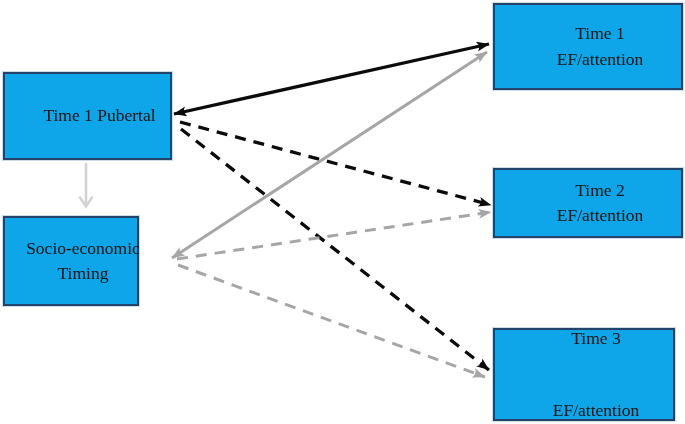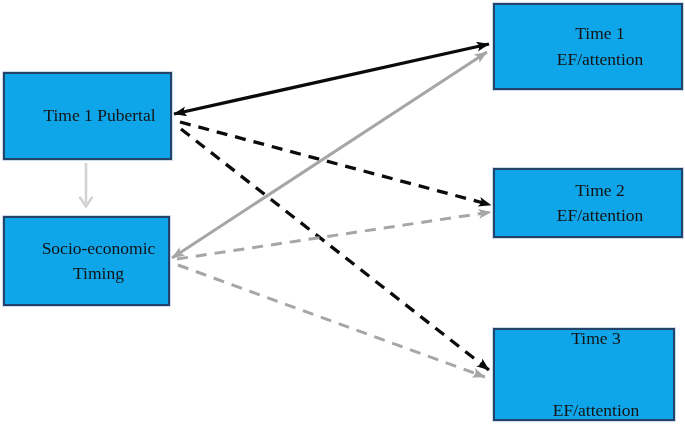--- a/index.html
+++ b/index.html
@@ -34,21 +34,21 @@
     align-items: center;
     justify-content: center;
     text-align: center;
     color: #141414;
     font-size: 17.5px;
     line-height: 1.45;
     padding-left: 24px;
   }
   .node .lbl { display: block; white-space: nowrap; }
   .node-pt  { left: 3px;   top: 72px;  width: 169px; height: 88px; gap: 36px; }
-  .node-ses { left: 3px;   top: 216px; width: 167px; height: 90px; }
+  .node-ses { left: 3px;   top: 216px; width: 136px; height: 90px; }
   .node-t1  { left: 493px; top: 3px;   width: 190px; height: 87px; }
   .node-t2  { left: 493px; top: 168px; width: 190px; height: 70px; }
   .node-t3  { left: 493px; top: 328px; width: 182px; height: 93px; gap: 47px; }
 </style>
 </head>
 <body>
 
 <div class="stage">
 
   <svg class="arrow-layer" width="685" height="424" viewBox="0 0 685 424" xmlns="http://www.w3.org/2000/svg">

